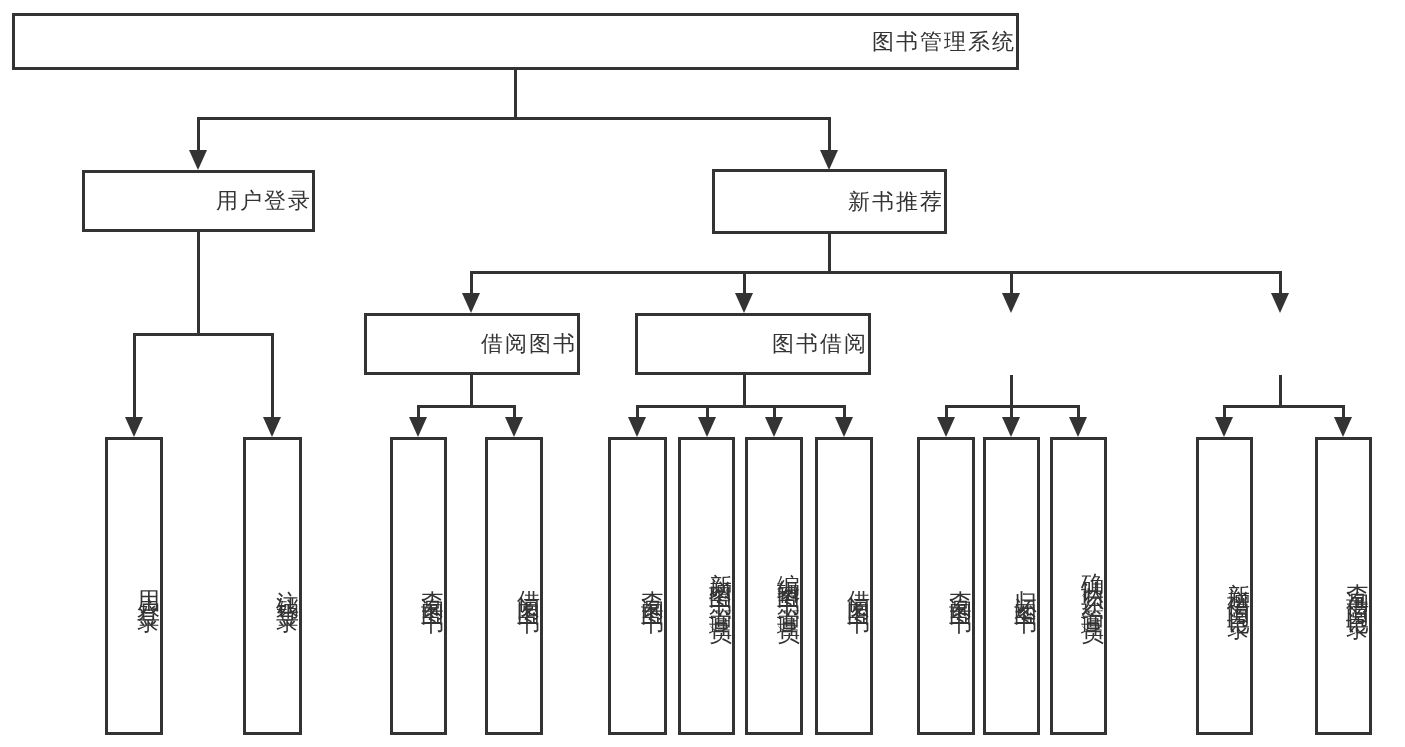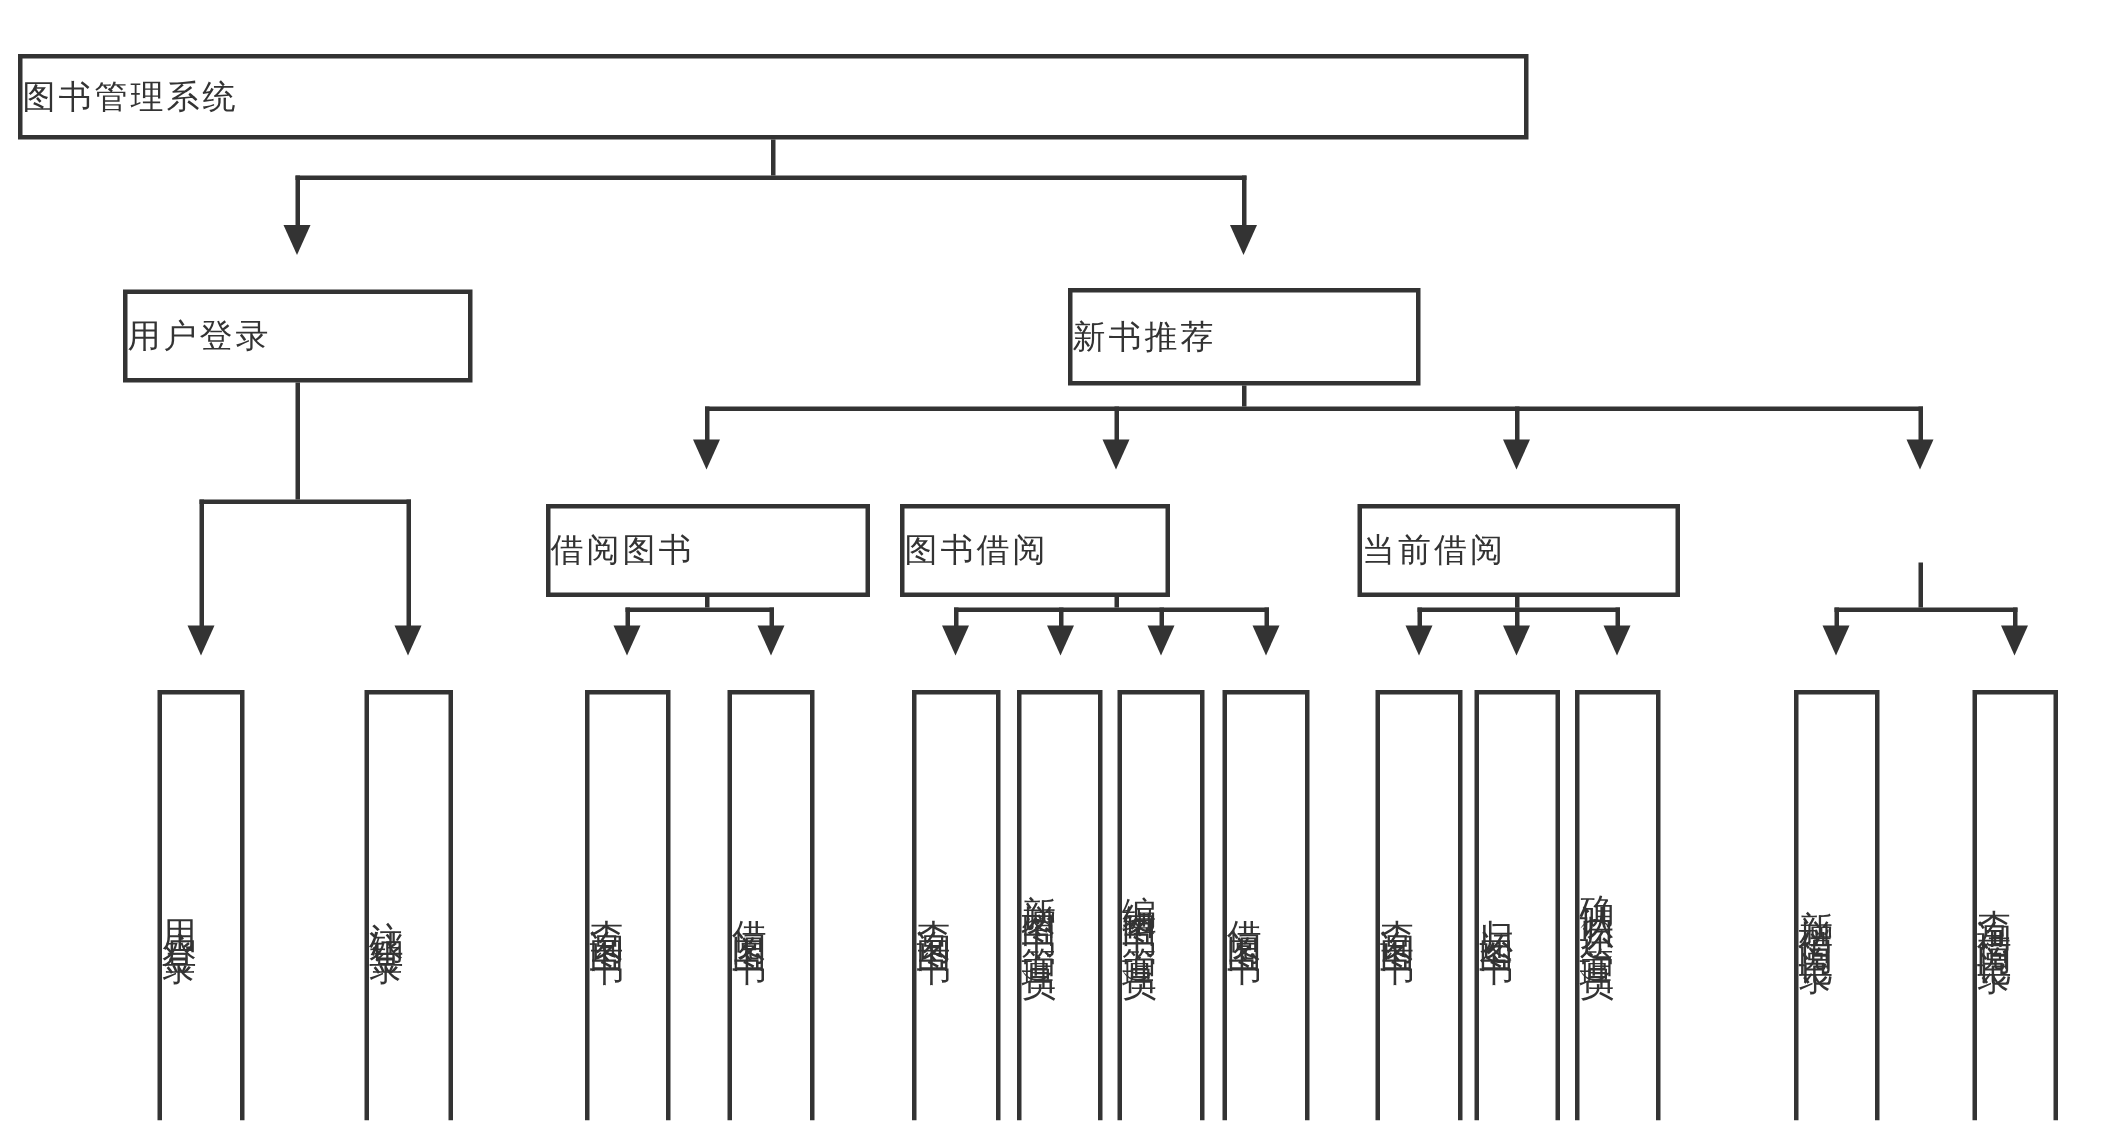--- a/index.html
+++ b/index.html
@@ -18,22 +18,21 @@
     font-family: "Liberation Sans", "DejaVu Sans", sans-serif;
     color: var(--text);
     overflow: hidden;
   }
   .box {
     position: absolute;
     border: 3px solid var(--line);
     background: #ffffff;
     display: flex;
     align-items: center;
-    justify-content: flex-start;
-    margin-top: 23px;
+    justify-content: flex-end;
   }
   .hbox span {
     font-size: 22px;
     letter-spacing: 2px;
     white-space: nowrap;
   }
   .vbox span {
     writing-mode: vertical-rl;
     text-orientation: mixed;
     font-size: 23px;
@@ -138,25 +137,22 @@
   <div class="box hbox" style="left:82px;top:170px;width:233px;height:62px">
     <span>用户登录</span>
   </div>
   <div class="box hbox" style="left:712px;top:169px;width:235px;height:65px">
     <span>新书推荐</span>
   </div>
 
   <div class="box hbox" style="left:364px;top:313px;width:216px;height:62px">
     <span>借阅图书</span>
   </div>
-  <div class="box hbox" style="left:600px;top:313px;width:180px;height:62px">
+  <div class="box hbox" style="left:635px;top:313px;width:236px;height:62px">
     <span>图书借阅</span>
-  </div>
-  <div class="box hbox" style="left:905px;top:313px;width:215px;height:62px">
-    <span>当前借阅</span>
   </div>
 
   <div class="box vbox" style="left:105px;top:437px;width:58px;height:298px">
     <span>用户登录</span>
   </div>
   <div class="box vbox" style="left:243px;top:437px;width:59px;height:298px">
     <span>注销登录</span>
   </div>
   <div class="box vbox" style="left:390px;top:437px;width:57px;height:298px">
     <span>查询图书</span>

